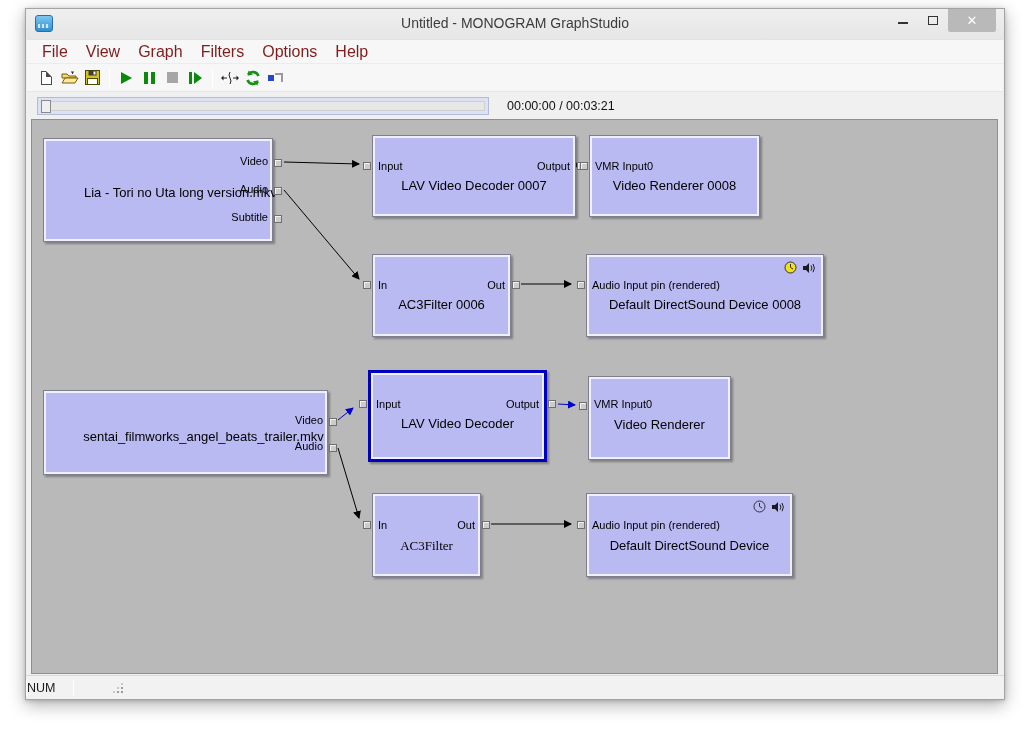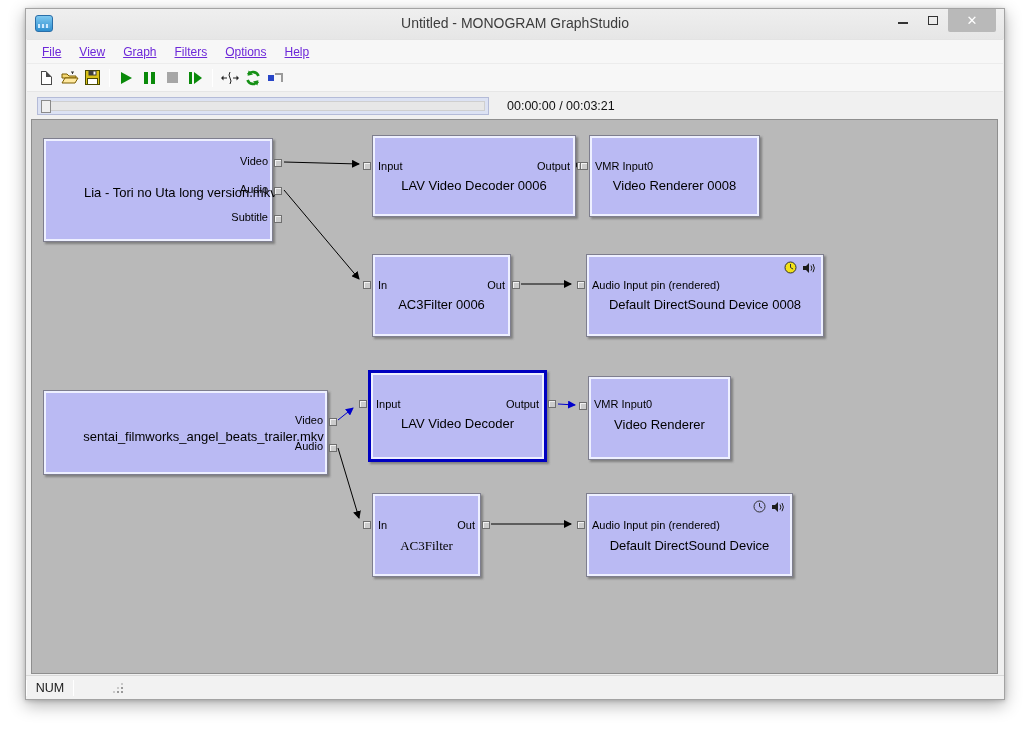--- a/index.html
+++ b/index.html
@@ -24,21 +24,21 @@
     font-size:12px; color:#222; }
   .win-btn.min span { display:block; width:10px; height:2px; background:#333; margin-top:6px; }
   .win-btn.max span { display:block; width:10px; height:9px; border:1px solid #333; margin-top:2px; }
   .win-btn.close { width:48px; height:23px; background:#b9b9b9; color:#fff; font-size:13px;
     border-radius:0 0 2px 2px; }
 
   
   .menubar { position:absolute; left:1px; right:1px; top:30px; height:24px;
     background:#f7f7f7; border-top:1px solid #e3e3e3; display:flex; align-items:center;
     padding-left:6px; }
-  .menu-item { padding:3px 9px; font-size:12px; color:#6d28d9;text-decoration:underline; }
+  .menu-item { padding:3px 9px; font-size:16px; color:#7f1d1d; }
 
   
   .toolbar { position:absolute; left:1px; right:1px; top:54px; height:28px;
     background:#f7f7f7; border-top:1px solid #ececec; display:flex; align-items:center;
     padding-left:8px; }
   .tb-btn { width:23px; height:22px; display:flex; align-items:center; justify-content:center; }
   .tb-sep { width:1px; height:18px; background:#c9c9c9; border-right:1px solid #ffffff; margin:0 5px; }
   
   .ic-new { width:11px; height:14px; background:#fff; border:1px solid #4a4a4a; position:relative; }
   .ic-new:before { content:""; position:absolute; right:-1px; top:-1px; border:3px solid;
@@ -86,21 +86,21 @@
   .pin.left  { left:-10px; }
   .node.selected .pin.right { right:-12px; }
   .node.selected .pin.left  { left:-12px; }
   .node-icons { position:absolute; top:6px; right:7px; display:flex; gap:5px; align-items:center; }
 
   
   .statusbar { position:absolute; left:0; right:0; bottom:0; height:24px; background:#f2f2f2;
     border-top:1px solid #d9d9d9; display:flex; align-items:center; font-size:12.5px; color:#1a1a1a; }
   .status-left { flex:1; padding-left:9px; }
   .status-sep { width:1px; height:16px; background:#dcdcdc; border-right:1px solid #fff; }
-  .status-num { width:46px; text-align:center; }
+  .status-num { width:46px; }
   .status-pad { width:38px; }
   .grip { width:14px; height:16px; position:relative; }
   .grip:before { content:""; position:absolute; right:3px; bottom:3px; width:2px; height:2px;
     background:#9a9a9a; box-shadow:-4px 0 #9a9a9a, 0 -4px #9a9a9a, -4px -4px #c9c9c9, -8px 0 #c9c9c9, 0 -8px #c9c9c9; }
 </style>
 </head>
 <body>
 
 <div class="window">
 
@@ -226,21 +226,21 @@
       <div class="pin right" style="top:48px;"></div>
       <div class="pin-label" style="right:4px; top:72px;margin-left:41px;">Subtitle</div>
       <div class="pin right" style="top:76px;"></div>
     </div>
 
     <div class="node" style="left:340px; top:15px; width:204px; height:82px;">
       <div class="pin-label" style="left:5px; top:24px;">Input</div>
       <div class="pin left" style="top:26px;"></div>
       <div class="pin-label" style="right:5px; top:24px;">Output</div>
       <div class="pin right" style="top:26px;"></div>
-      <div class="node-name" style="top:42px;">LAV Video Decoder 0006</div>
+      <div class="node-name" style="top:42px;">LAV Video Decoder 0007</div>
     </div>
 
     <div class="node" style="left:557px; top:15px; width:171px; height:82px;">
       <div class="pin-label" style="left:5px; top:24px;">VMR Input0</div>
       <div class="pin left" style="top:26px;"></div>
       <div class="node-name" style="top:42px;">Video Renderer 0008</div>
     </div>
 
     <div class="node" style="left:340px; top:134px; width:139px; height:83px;">
       <div class="pin-label" style="left:5px; top:24px;">In</div>

